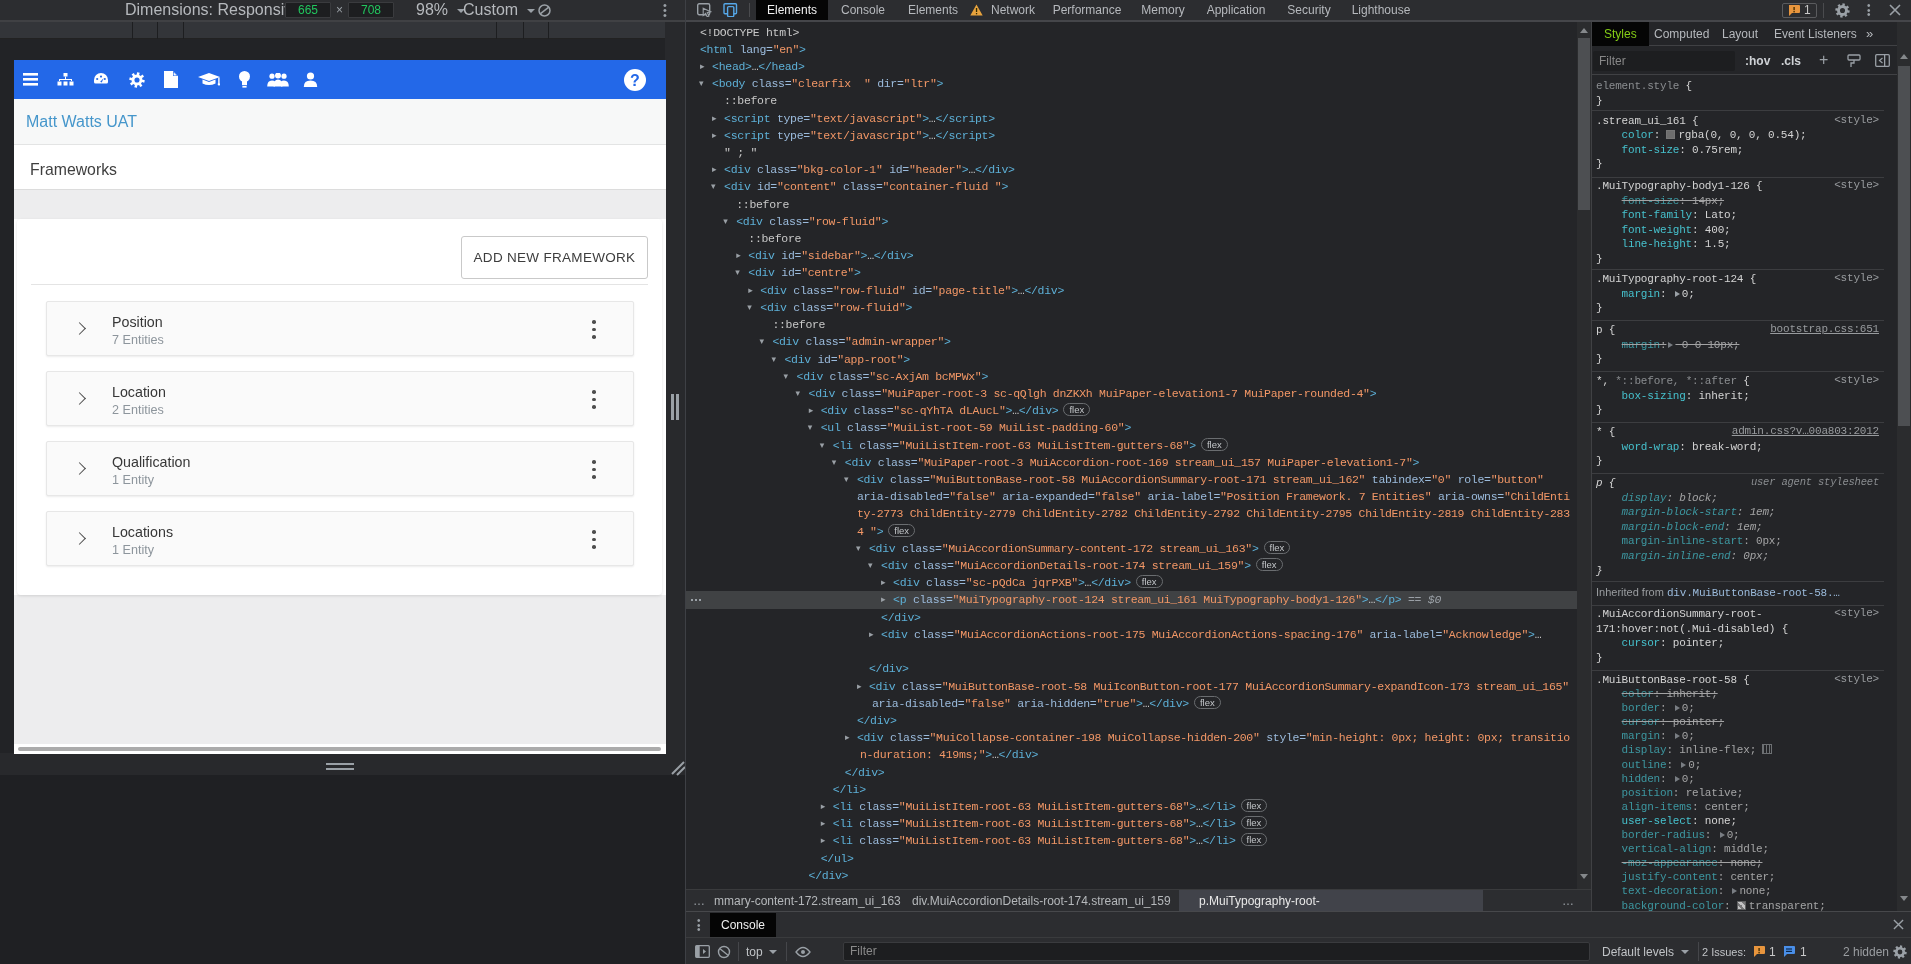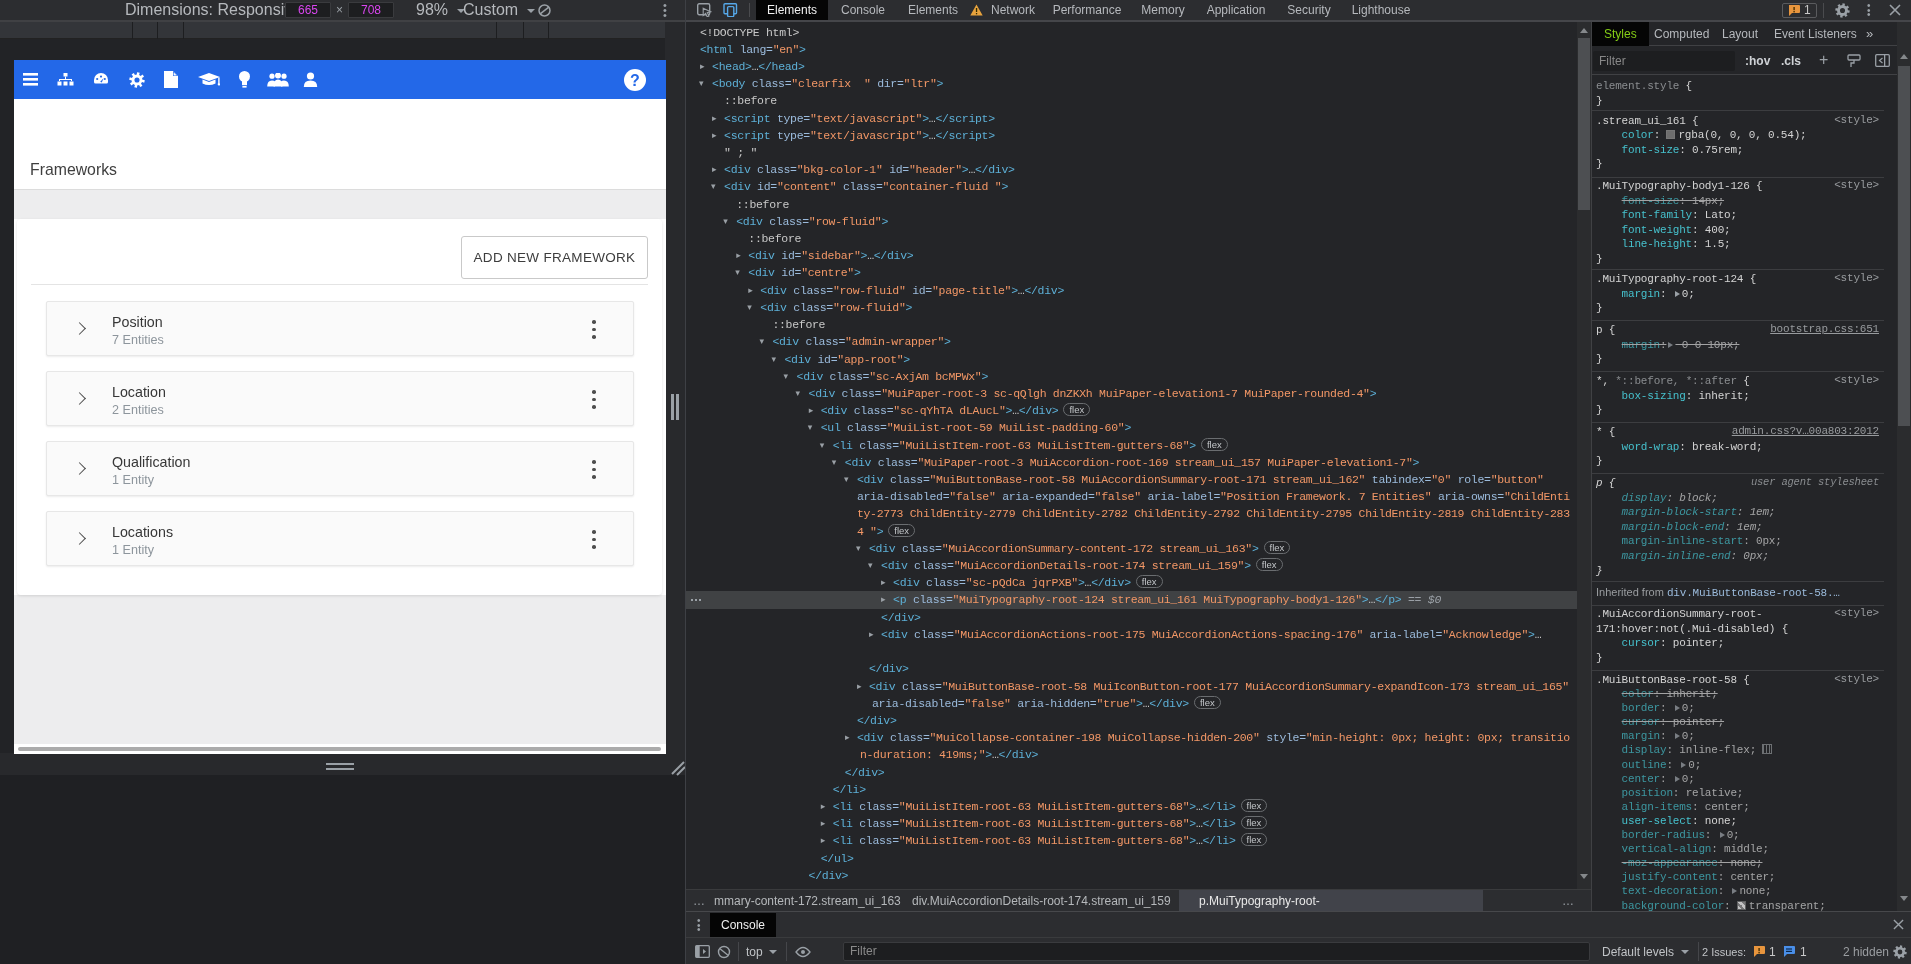--- a/index.html
+++ b/index.html
@@ -6,21 +6,21 @@
 
 #topbar{position:absolute;left:0;top:0;width:1911px;height:20px;background:#2c2d30;}
 #topline{position:absolute;left:0;top:20px;width:1911px;height:2px;background:#404144;}
 #ruler{position:absolute;left:0;top:22px;width:686px;height:17px;background:#333539;border-bottom:1px solid #222;}
 .tick{position:absolute;top:0;width:1px;height:17px;background:#1d1e20}
 #stage{position:absolute;left:0;top:39px;width:665px;height:736px;background:#222326;}
 #gutter{position:absolute;left:665px;top:22px;width:21px;height:753px;background:#28292c;}
 #belowleft{position:absolute;left:0;top:775px;width:686px;height:189px;background:#1f2023;}
 #dragbar{position:absolute;left:0;top:753px;width:686px;height:22px;background:#28292c;}
 .dtxt{color:#b6b9bd;font-size:16px;line-height:20px}
-.dinput{position:absolute;top:2px;height:16px;background:#1d1e20;border:1px solid #3a3b3e;color:#d946ef;font-size:12px;font-family:"Liberation Sans",sans-serif;text-align:center;line-height:14px;border-radius:1px}
+.dinput{position:absolute;top:2px;height:16px;background:#1d1e20;border:1px solid #3a3b3e;color:#22c55e;font-size:12px;font-family:"Liberation Sans",sans-serif;text-align:center;line-height:14px;border-radius:1px}
 .caret{display:inline-block;width:0;height:0;border-left:4px solid transparent;border-right:4px solid transparent;border-top:4px solid #9aa0a6;vertical-align:2px}
 
 #screen{position:absolute;left:14px;top:60px;width:652px;height:694px;background:#fff;overflow:hidden}
 #apphdr{position:absolute;left:0;top:0;width:652px;height:39px;background:#2368e8}
 #graybar{position:absolute;left:0;top:39px;width:652px;height:46px;background:#f7f8f8;border-bottom:1px solid #e3e4e4}
 #fwband{position:absolute;left:0;top:86px;width:652px;height:44px;background:#fff;border-bottom:1px solid #dcdcdc}
 #gband{position:absolute;left:0;top:130px;width:652px;height:29px;background:#ededee}
 #paper{position:absolute;left:3px;top:159px;width:645px;height:376px;background:#fff;border-radius:4px;box-shadow:0 1px 3px rgba(0,0,0,0.12)}
 #pagebg{position:absolute;left:0;top:535px;width:652px;height:159px;background:#ededee}
 #hscroll{position:absolute;left:0;top:684px;width:652px;height:10px;background:#fff}
@@ -171,20 +171,23 @@
 <svg style="position:absolute;left:289px;top:12px" width="15" height="15" viewBox="0 0 15 15">
         <circle cx="7.5" cy="4" r="3.6" fill="#fff"></circle>
         <path d="M0.8 15 Q0.8 8.6 7.5 8.6 Q14.2 8.6 14.2 15 Z" fill="#fff"></path>
       </svg>
 <svg style="position:absolute;left:609px;top:8px" width="24" height="24" viewBox="0 0 24 24">
         <circle cx="12" cy="12" r="11" fill="#fff"></circle>
         <text x="12" y="17.5" text-anchor="middle" font-family="Liberation Sans" font-size="16" font-weight="bold" fill="#2368e8">?</text>
       </svg>
 
   </div>
+  <div id="graybar">
+      <div style="position:absolute;left:12px;top:14px;font-size:16px;color:#4596cb">Matt Watts UAT</div>
+    </div>
   <div id="fwband">
       <div style="position:absolute;left:16px;top:14px;font-size:17px;color:#3f3f3f;transform:scaleX(0.93);transform-origin:0 0">Frameworks</div>
     </div>
   <div id="gband"></div>
   <div id="pagebg"></div>
   <div id="paper">
     <div id="addbtn">ADD NEW FRAMEWORK</div>
     <div id="apphr"></div>
     <div class="card" style="top:82px">
       <div class="chev"></div>
@@ -435,21 +438,21 @@
         </div>
 <div class="sec" style="top:598px;padding-left:4px">
           <span class="slink">&lt;style&gt;</span>
           <div style="height:14.1px;line-height:14.1px" class="ln ssel">.MuiButtonBase-root-58 {</div>
           <div style="height:14.1px;line-height:14.1px" class="ln dim">    <span class="strike"><span class="prop">color</span>: inherit;</span></div>
           <div style="height:14.1px;line-height:14.1px" class="ln dim">    <span class="prop">border</span>: <span class="ptri"></span>0;</div>
           <div style="height:14.1px;line-height:14.1px" class="ln dim">    <span class="strike"><span class="prop">cursor</span>: pointer;</span></div>
           <div style="height:14.1px;line-height:14.1px" class="ln dim">    <span class="prop">margin</span>: <span class="ptri"></span>0;</div>
           <div style="height:14.1px;line-height:14.1px" class="ln dim">    <span class="prop">display</span>: inline-flex; <span style="display:inline-block;width:10px;height:10px;border:1px solid #8a8d90;vertical-align:-1px;background:linear-gradient(90deg,#8a8d90 1px,transparent 1px) 0 0/3px 100%"></span></div>
           <div style="height:14.1px;line-height:14.1px" class="ln dim">    <span class="prop">outline</span>: <span class="ptri"></span>0;</div>
-          <div style="height:14.1px;line-height:14.1px" class="ln dim">    <span class="prop">center</span>: <span class="ptri"></span>0;</div>
+          <div style="height:14.1px;line-height:14.1px" class="ln dim">    <span class="prop">hidden</span>: <span class="ptri"></span>0;</div>
           <div style="height:14.1px;line-height:14.1px" class="ln dim">    <span class="prop">position</span>: relative;</div>
           <div style="height:14.1px;line-height:14.1px" class="ln dim">    <span class="prop">align-items</span>: center;</div>
           <div style="height:14.1px;line-height:14.1px" class="ln ">    <span class="prop">user-select</span>: none;</div>
           <div style="height:14.1px;line-height:14.1px" class="ln dim">    <span class="prop">border-radius</span>: <span class="ptri"></span>0;</div>
           <div style="height:14.1px;line-height:14.1px" class="ln dim">    <span class="prop">vertical-align</span>: middle;</div>
           <div style="height:14.1px;line-height:14.1px" class="ln dim">    <span class="strike"><span class="prop">-moz-appearance</span>: none;</span></div>
           <div style="height:14.1px;line-height:14.1px" class="ln dim">    <span class="prop">justify-content</span>: center;</div>
           <div style="height:14.1px;line-height:14.1px" class="ln dim">    <span class="prop">text-decoration</span>: <span class="ptri"></span>none;</div>
           <div style="height:14.1px;line-height:14.1px" class="ln dim">    <span class="prop">background-color</span>: <span class="swatch" style="background:linear-gradient(45deg,#fff 25%,#999 25%,#999 50%,#fff 50%,#fff 75%,#999 75%)"></span>transparent;</div>
         </div>

